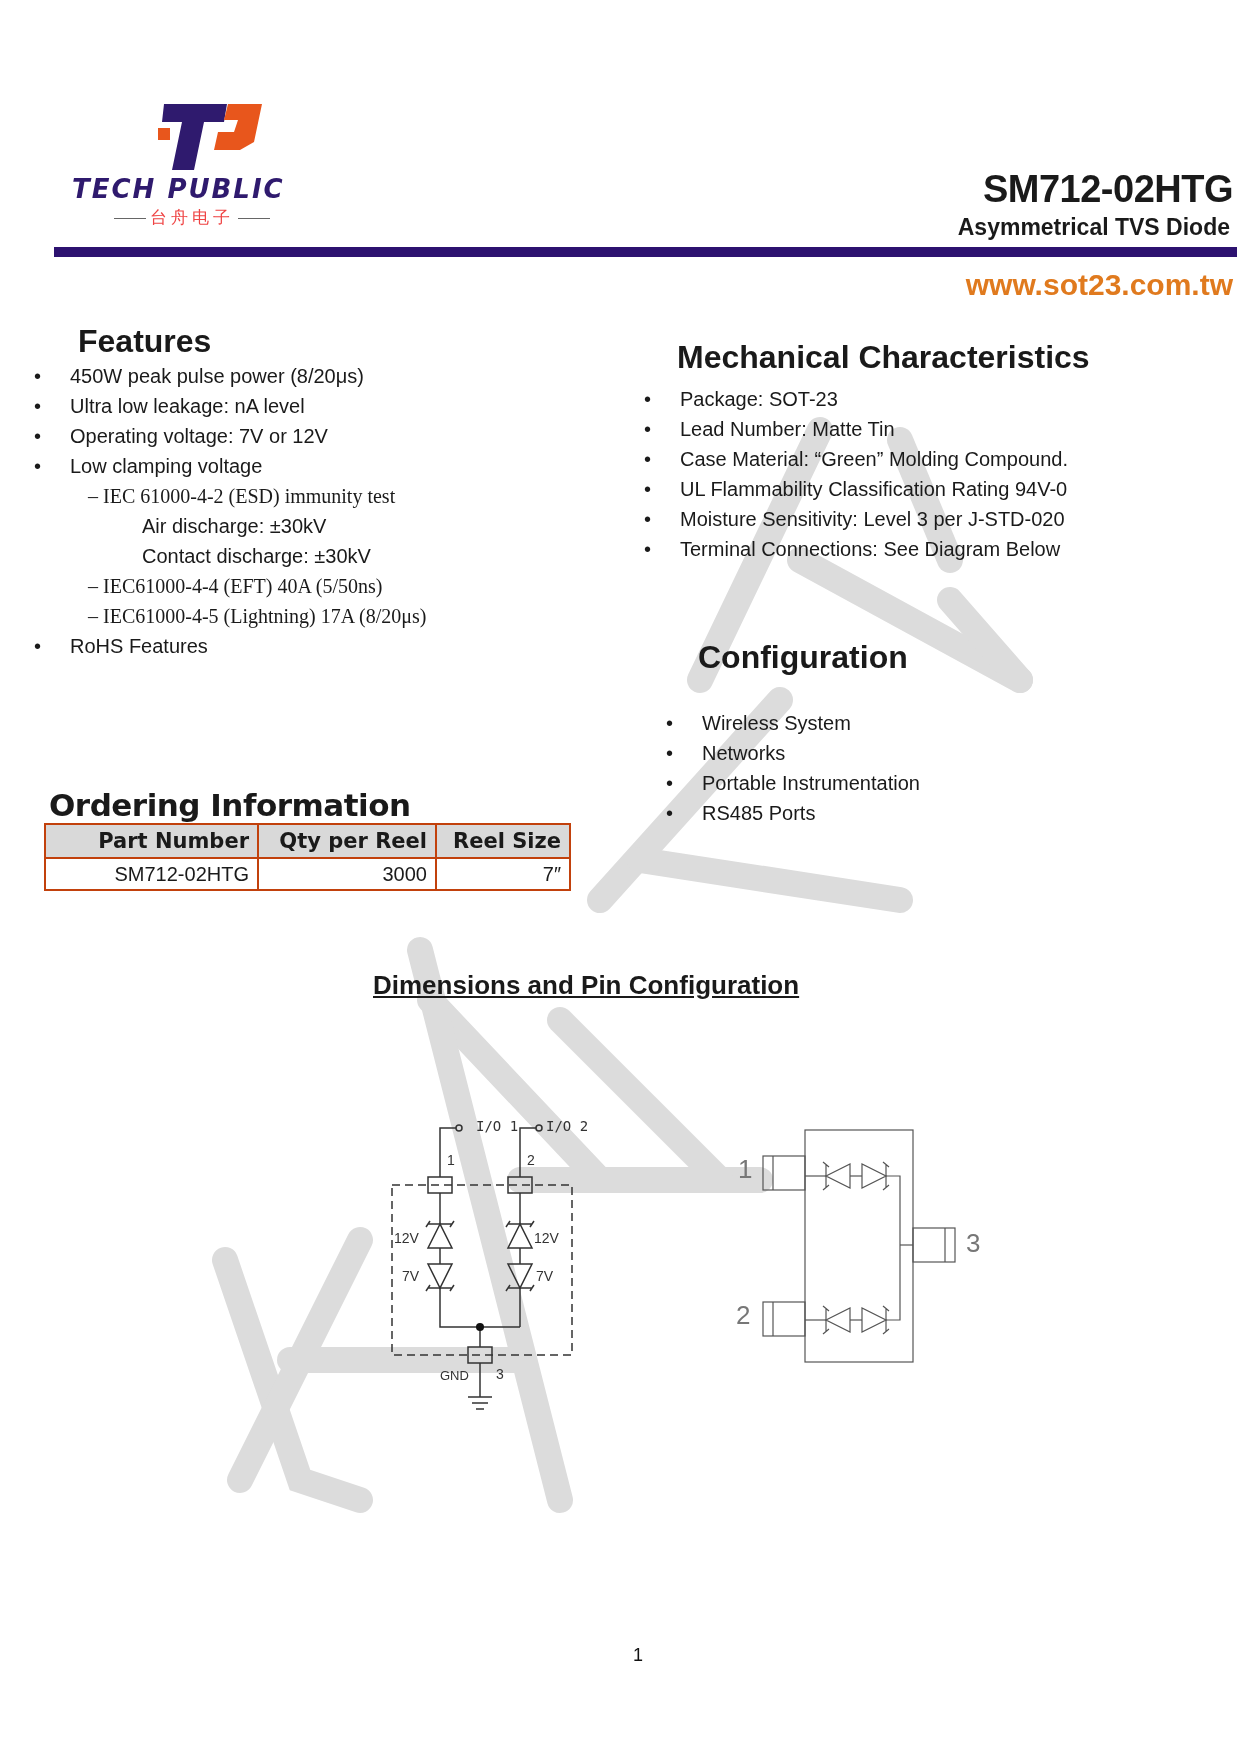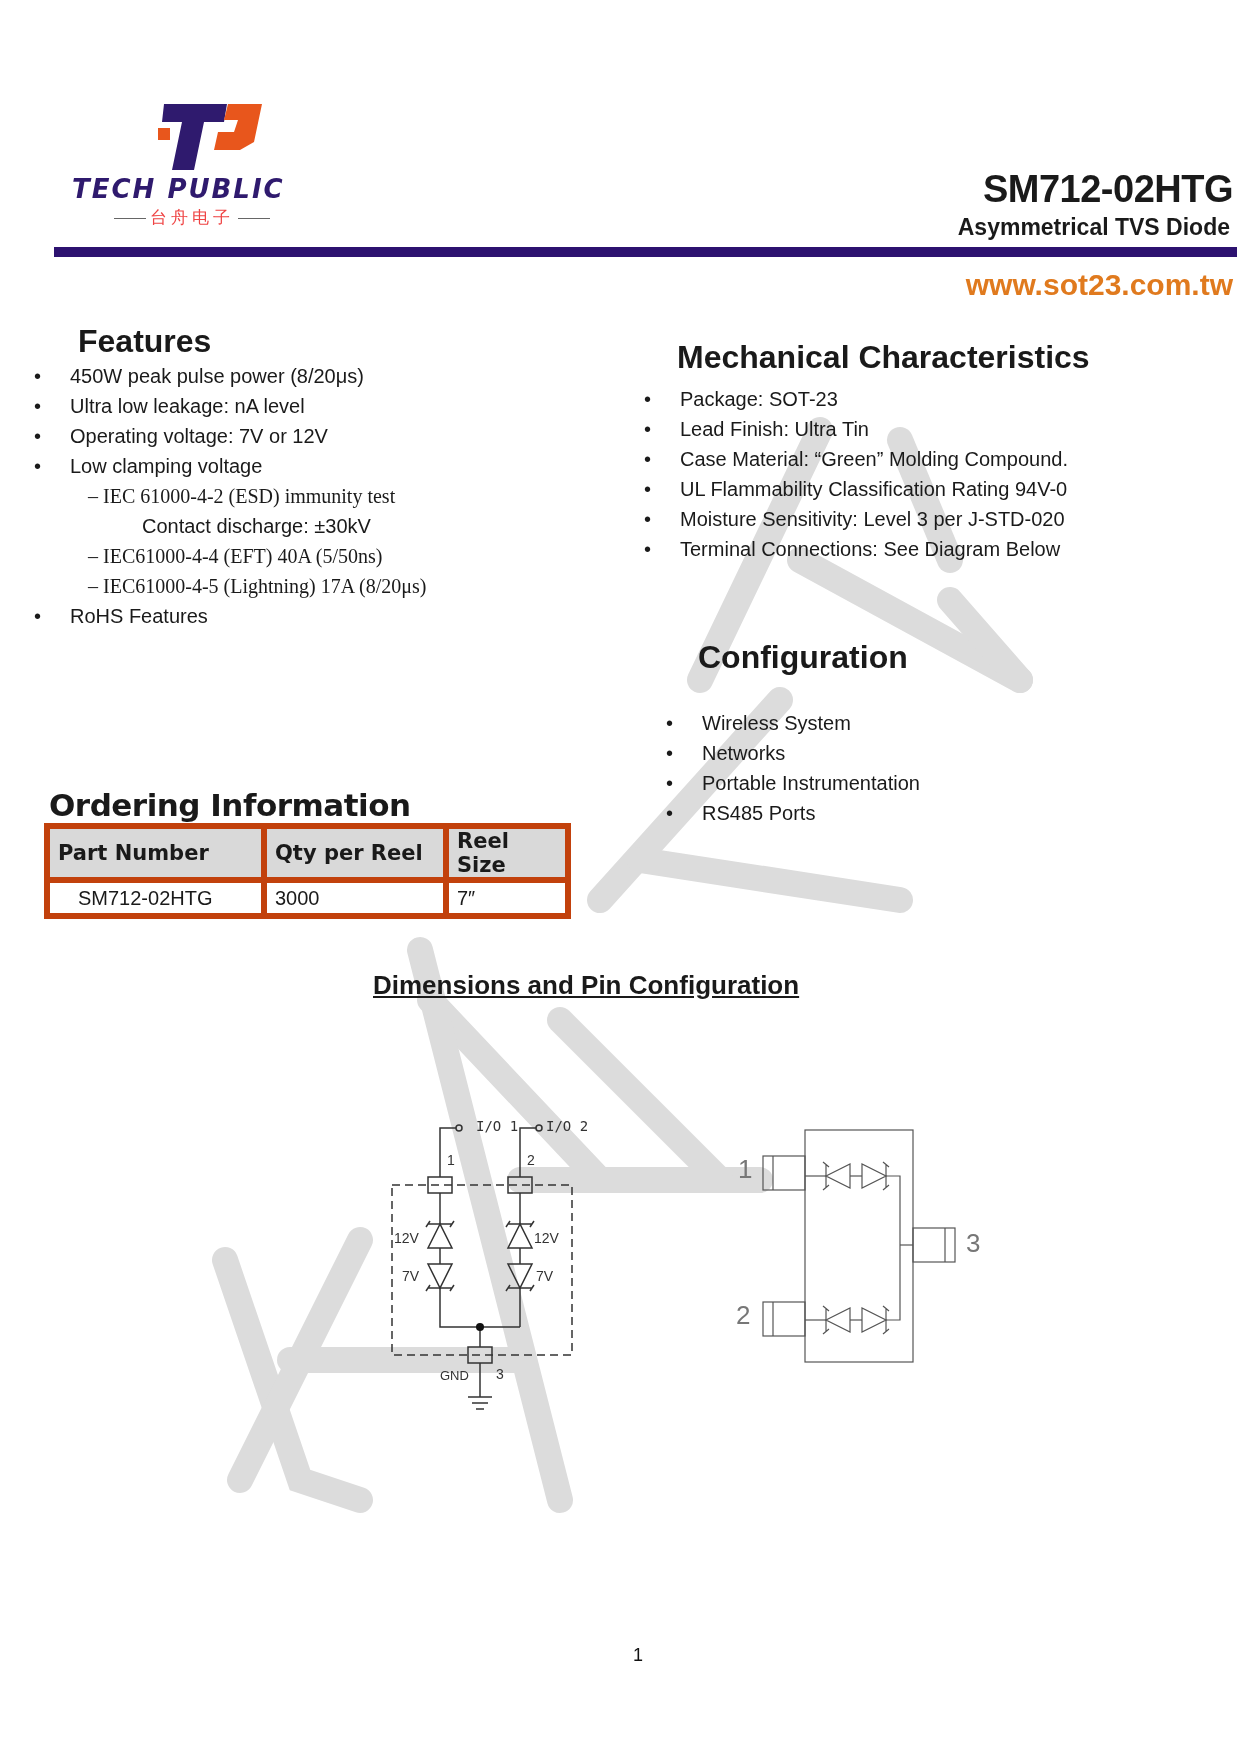--- a/index.html
+++ b/index.html
@@ -21,21 +21,21 @@
   ul.bullets li.b:before { content:"•"; position:absolute; left:-36px; font-size:20px; }
   .features-list { left:70px; top:361px; }
   .features-list li.sub { padding-left:18px;font-family:Liberation Serif, serif; }
   .features-list li.subsub { padding-left:72px; }
   .mech-h { left:672px; top:334px; font-size:32px; }
   .mech-list { left:680px; top:384px; }
   .app-h { left:693px; top:634px; font-size:32px; }
   .app-list { left:702px; top:708px; }
   .order-h { left:44px; top:782px; font-size:31px; font-family:"DejaVu Sans", sans-serif; letter-spacing:-0.5px; }
   table.order { position:absolute; left:44px; top:823px; border-collapse:collapse; width:527px; }
-  table.order th, table.order td { border:6px solid #c2410c; text-align:left; }
+  table.order th, table.order td { border:2px solid #c2410c; text-align:right; }
   table.order th { background:#d9d9d9; font-family:"DejaVu Sans", sans-serif; font-size:21px; font-weight:bold; height:32px; padding:0 8px; color:#1a1a1a; }
   table.order td { font-size:20px; height:30px; padding:0 8px; color:#1a1a1a; }
   .dim-h { left:373px; top:970px; font-size:26px; font-weight:bold; text-decoration:underline; color:#1a1a1a; }
   .schem { left:380px; top:1100px; width:220px; height:330px; }
   .pkg { left:740px; top:1120px; width:260px; height:250px; }
   .pageno { left:633px; top:1645px; font-size:18px; }
 </style>
 </head>
 <body>
 
@@ -72,30 +72,31 @@
 <div class="abs rule"></div>
 <div class="abs url">www.sot23.com.tw</div>
 
 <h2 class="abs features-h">Features</h2>
 <ul class="abs bullets features-list">
   <li class="b">450W peak pulse power  (8/20μs)</li>
   <li class="b">Ultra low leakage: nA level</li>
   <li class="b">Operating voltage: 7V or 12V</li>
   <li class="b">Low clamping voltage</li>
   <li class="sub">– IEC 61000-4-2 (ESD) immunity test</li>
+  <li class="subsub">Air discharge: ±30kV</li>
   <li class="subsub">Contact discharge: ±30kV</li>
   <li class="sub">– IEC61000-4-4 (EFT) 40A (5/50ns)</li>
   <li class="sub">– IEC61000-4-5 (Lightning) 17A (8/20μs)</li>
   <li class="b">RoHS Features</li>
 </ul>
 
 <h2 class="abs mech-h">Mechanical Characteristics</h2>
 <ul class="abs bullets mech-list">
   <li class="b">Package: SOT-23</li>
-  <li class="b">Lead Finish: Ultra Tin</li>
+  <li class="b">Lead Number: Matte Tin</li>
   <li class="b">Case Material: “Green” Molding Compound.</li>
   <li class="b">UL Flammability Classification Rating 94V-0</li>
   <li class="b">Moisture Sensitivity: Level 3 per J-STD-020</li>
   <li class="b">Terminal Connections: See Diagram Below</li>
 </ul>
 
 <h2 class="abs app-h">Configuration</h2>
 <ul class="abs bullets app-list">
   <li class="b">Wireless System</li>
   <li class="b">Networks</li>

